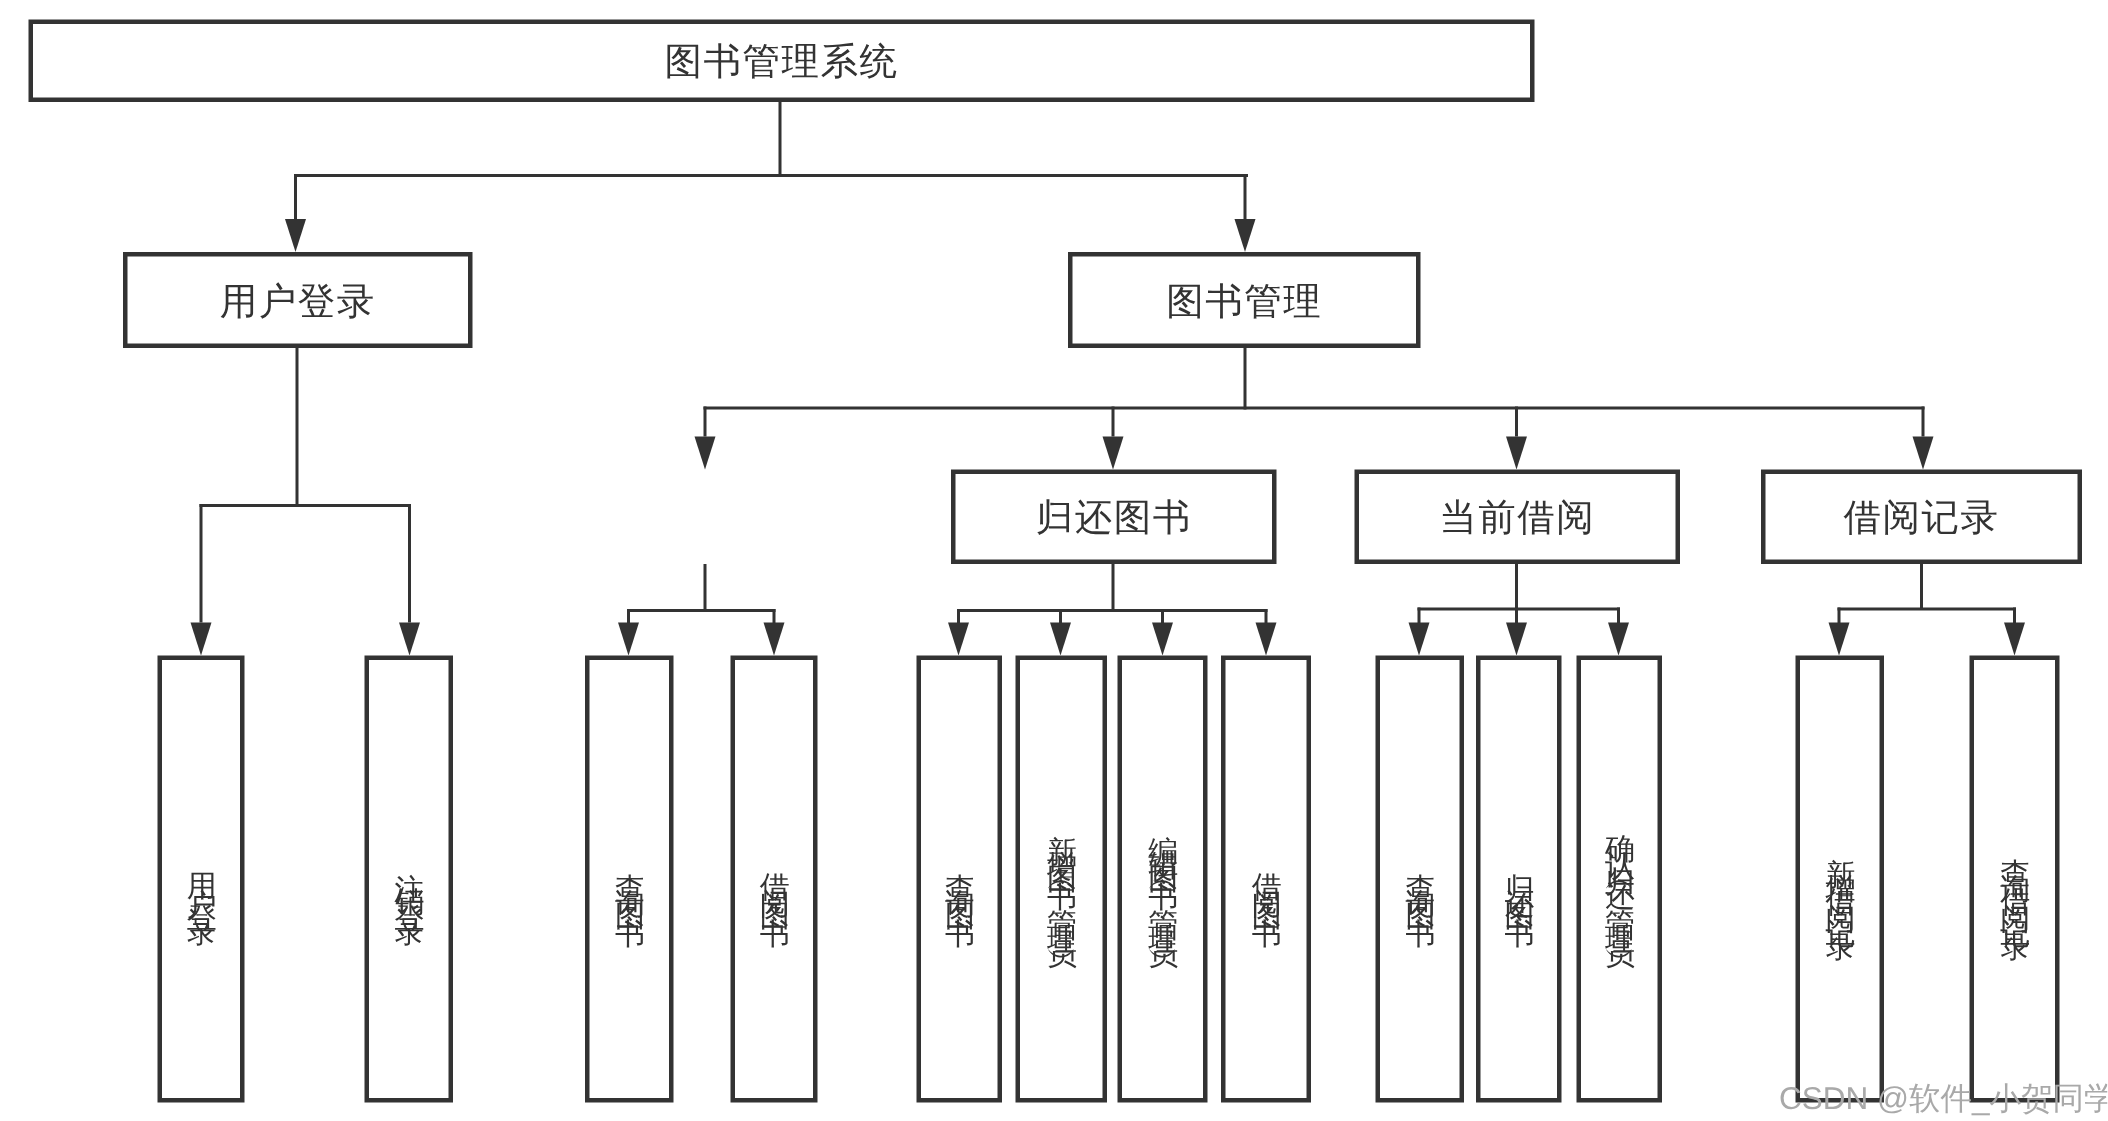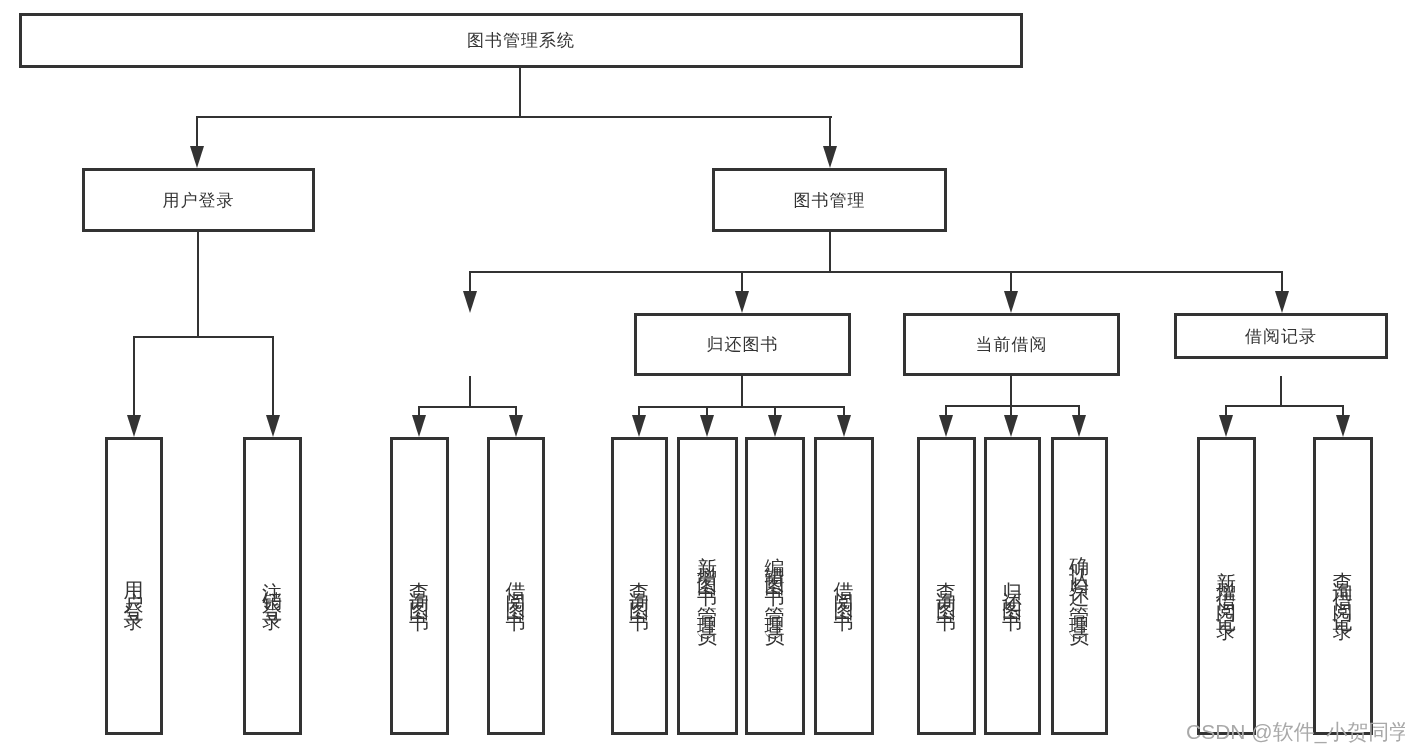--- a/index.html
+++ b/index.html
@@ -18,21 +18,21 @@
     font-family: "Liberation Sans", "DejaVu Sans", sans-serif;
   }
   .hbox {
     position: absolute;
     box-sizing: border-box;
     border: 3px solid var(--line);
     background: var(--bg);
     display: flex;
     align-items: center;
     justify-content: center;
-    font-size: 17px;
+    font-size: 25px;
     color: var(--text);
     letter-spacing: 1px;
     white-space: nowrap;
   }
   .vbox {
     position: absolute;
     box-sizing: border-box;
     border: 3px solid var(--line);
     background: var(--bg);
     display: flex;
@@ -105,21 +105,21 @@
   <div class="arrow" style="left:1004px; top:291px;"></div>
   <div class="vline" style="left:1281px; top:271px; height:20px;"></div>
   <div class="arrow" style="left:1275px; top:291px;"></div>
 
   <div class="hbox" style="left:634px; top:313px; width:217px; height:63px;">
     <span>归还图书</span>
   </div>
   <div class="hbox" style="left:903px; top:313px; width:217px; height:63px;">
     <span>当前借阅</span>
   </div>
-  <div class="hbox" style="left:1174px; top:313px; width:214px; height:46px;">
+  <div class="hbox" style="left:1174px; top:313px; width:214px; height:63px;">
     <span>借阅记录</span>
   </div>
 
   <div class="vline" style="left:469px; top:376px; height:31px;"></div>
   <div class="hline" style="left:418px; top:406px; width:99px;"></div>
   <div class="vline" style="left:418px; top:406px; height:10px;"></div>
   <div class="arrow" style="left:412px; top:415px;"></div>
   <div class="vline" style="left:515px; top:406px; height:10px;"></div>
   <div class="arrow" style="left:509px; top:415px;"></div>
 

